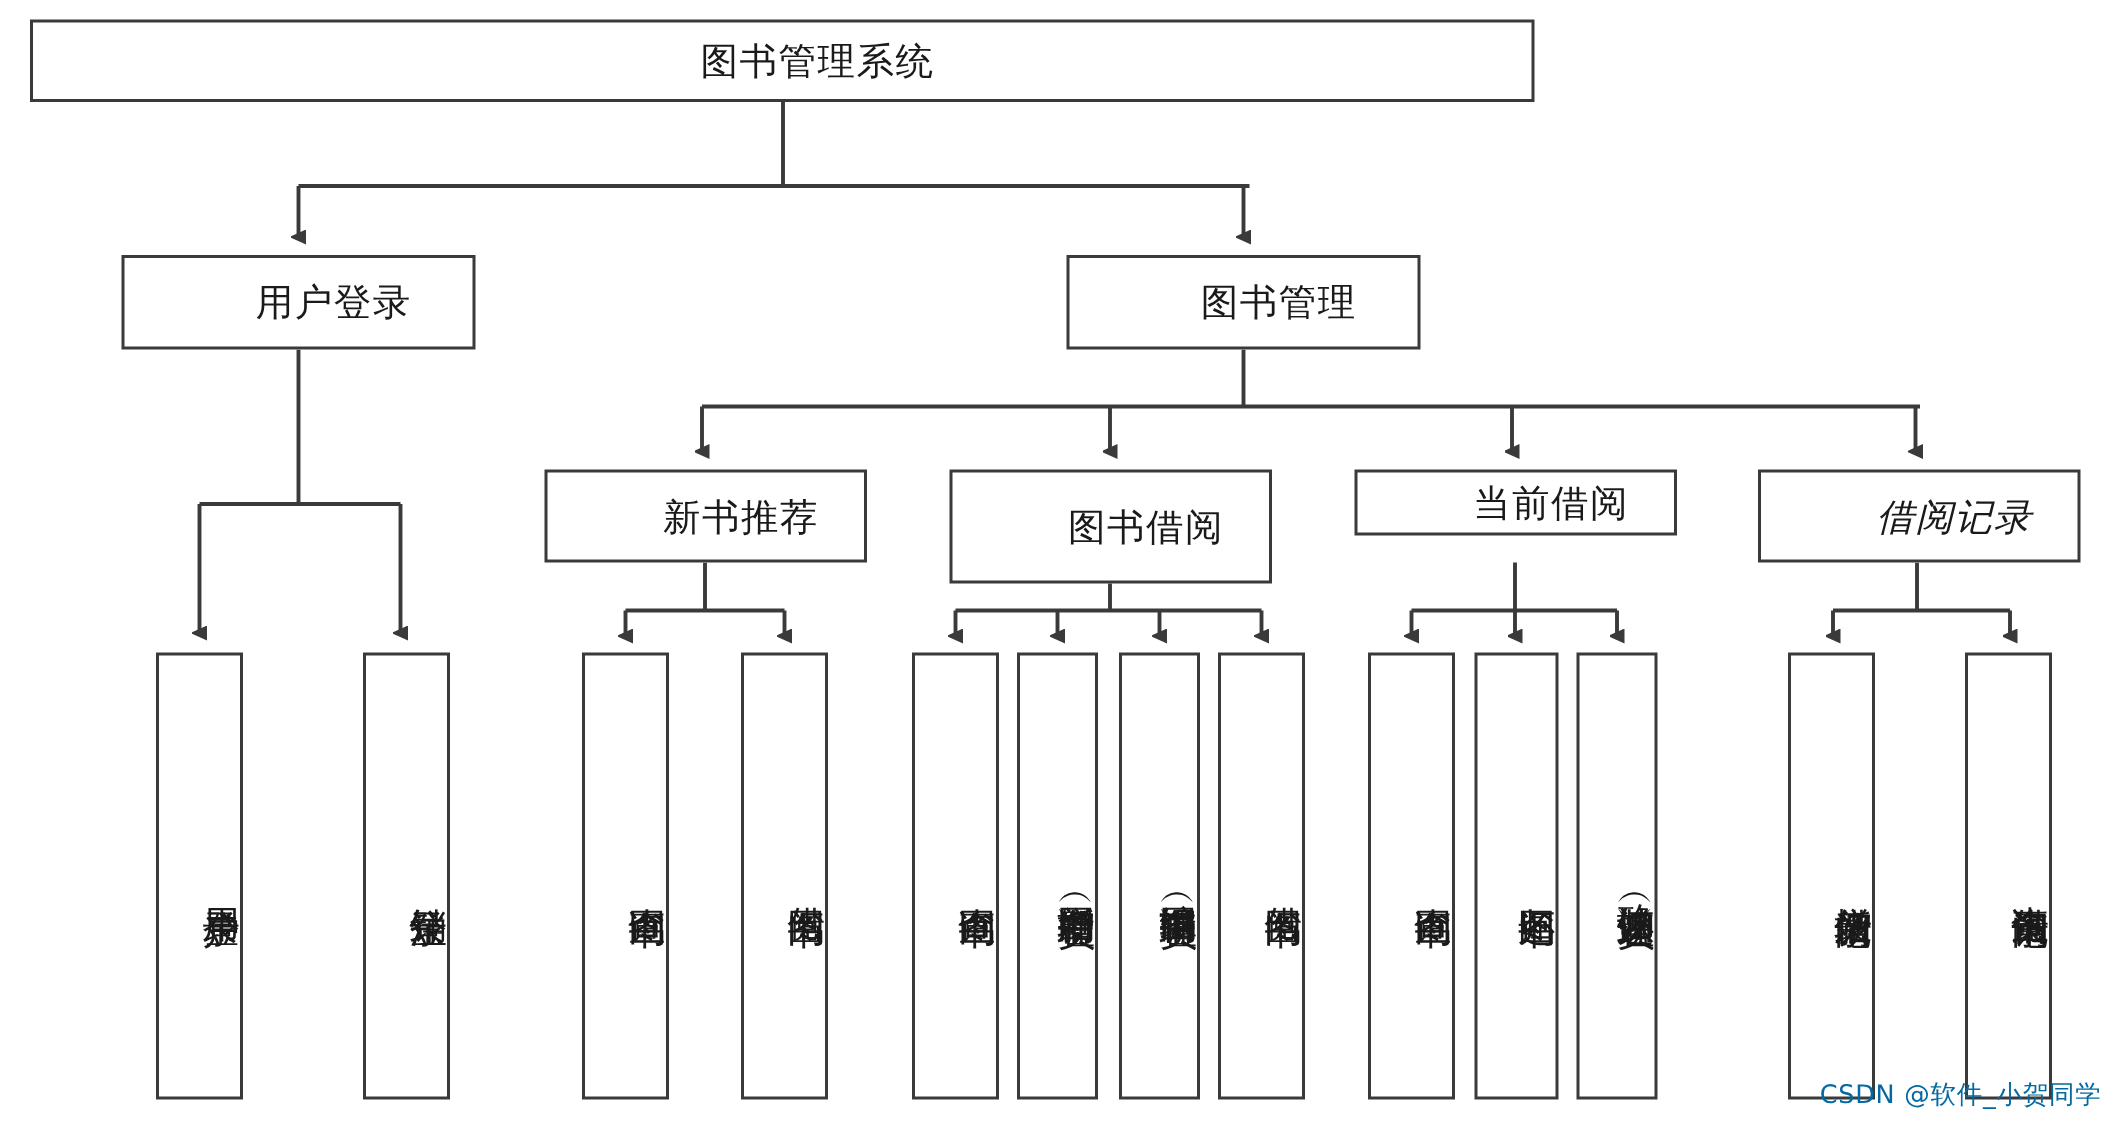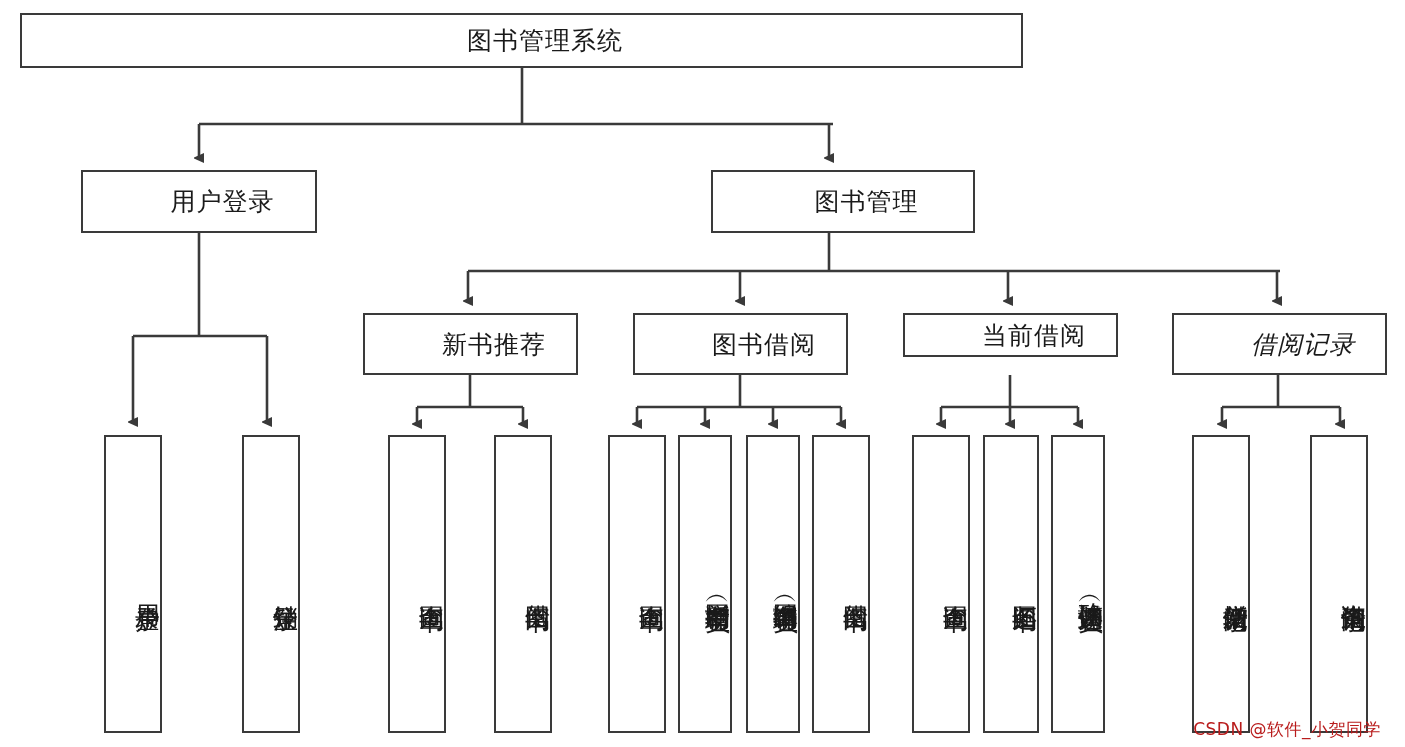--- a/index.html
+++ b/index.html
@@ -54,24 +54,24 @@
   #links {
     position: absolute;
     left: 0;
     top: 0;
     width: 1405px;
     height: 747px;
     pointer-events: none;
   }
   .watermark {
     position: absolute;
-    right: 24px;
+    right: 4px;
     bottom: 6px;
     font-size: 17px;
-    color: #b91c1c;
+    color: #0369a1;
     white-space: nowrap;
     letter-spacing: 0.5px;
   }
 </style>
 </head>
 <body>
 
 <div id="canvas">
 
   <svg id="links" viewBox="0 0 1405 747" xmlns="http://www.w3.org/2000/svg">
@@ -127,28 +127,28 @@
     </g>
   </svg>
 
   <div class="node horiz" style="left:20px; top:13px; width:1003px; height:55px;">
     <span>图书管理系统</span>
   </div>
 
   <div class="node horiz" style="left:81px; top:170px; width:236px; height:63px;">
     <span>用户登录</span>
   </div>
-  <div class="node horiz" style="left:711px; top:170px; width:264px; height:63px;">
+  <div class="node horiz" style="left:711px; top:170px; width:236px; height:63px;">
     <span>图书管理</span>
   </div>
 
   <div class="node horiz" style="left:363px; top:313px; width:215px; height:62px;">
     <span>新书推荐</span>
   </div>
-  <div class="node horiz" style="left:633px; top:313px; width:215px; height:62px;">
+  <div class="node horiz" style="left:633px; top:313px; width:215px; height:76px;">
     <span>图书借阅</span>
   </div>
   <div class="node horiz" style="left:903px; top:313px; width:215px; height:44px;">
     <span>当前借阅</span>
   </div>
   <div class="node horiz" style="left:1172px; top:313px; width:215px; height:62px;font-style:italic;">
     <span>借阅记录</span>
   </div>
 
   <div class="node vert" style="left:104px; top:435px; width:58px; height:298px;">

